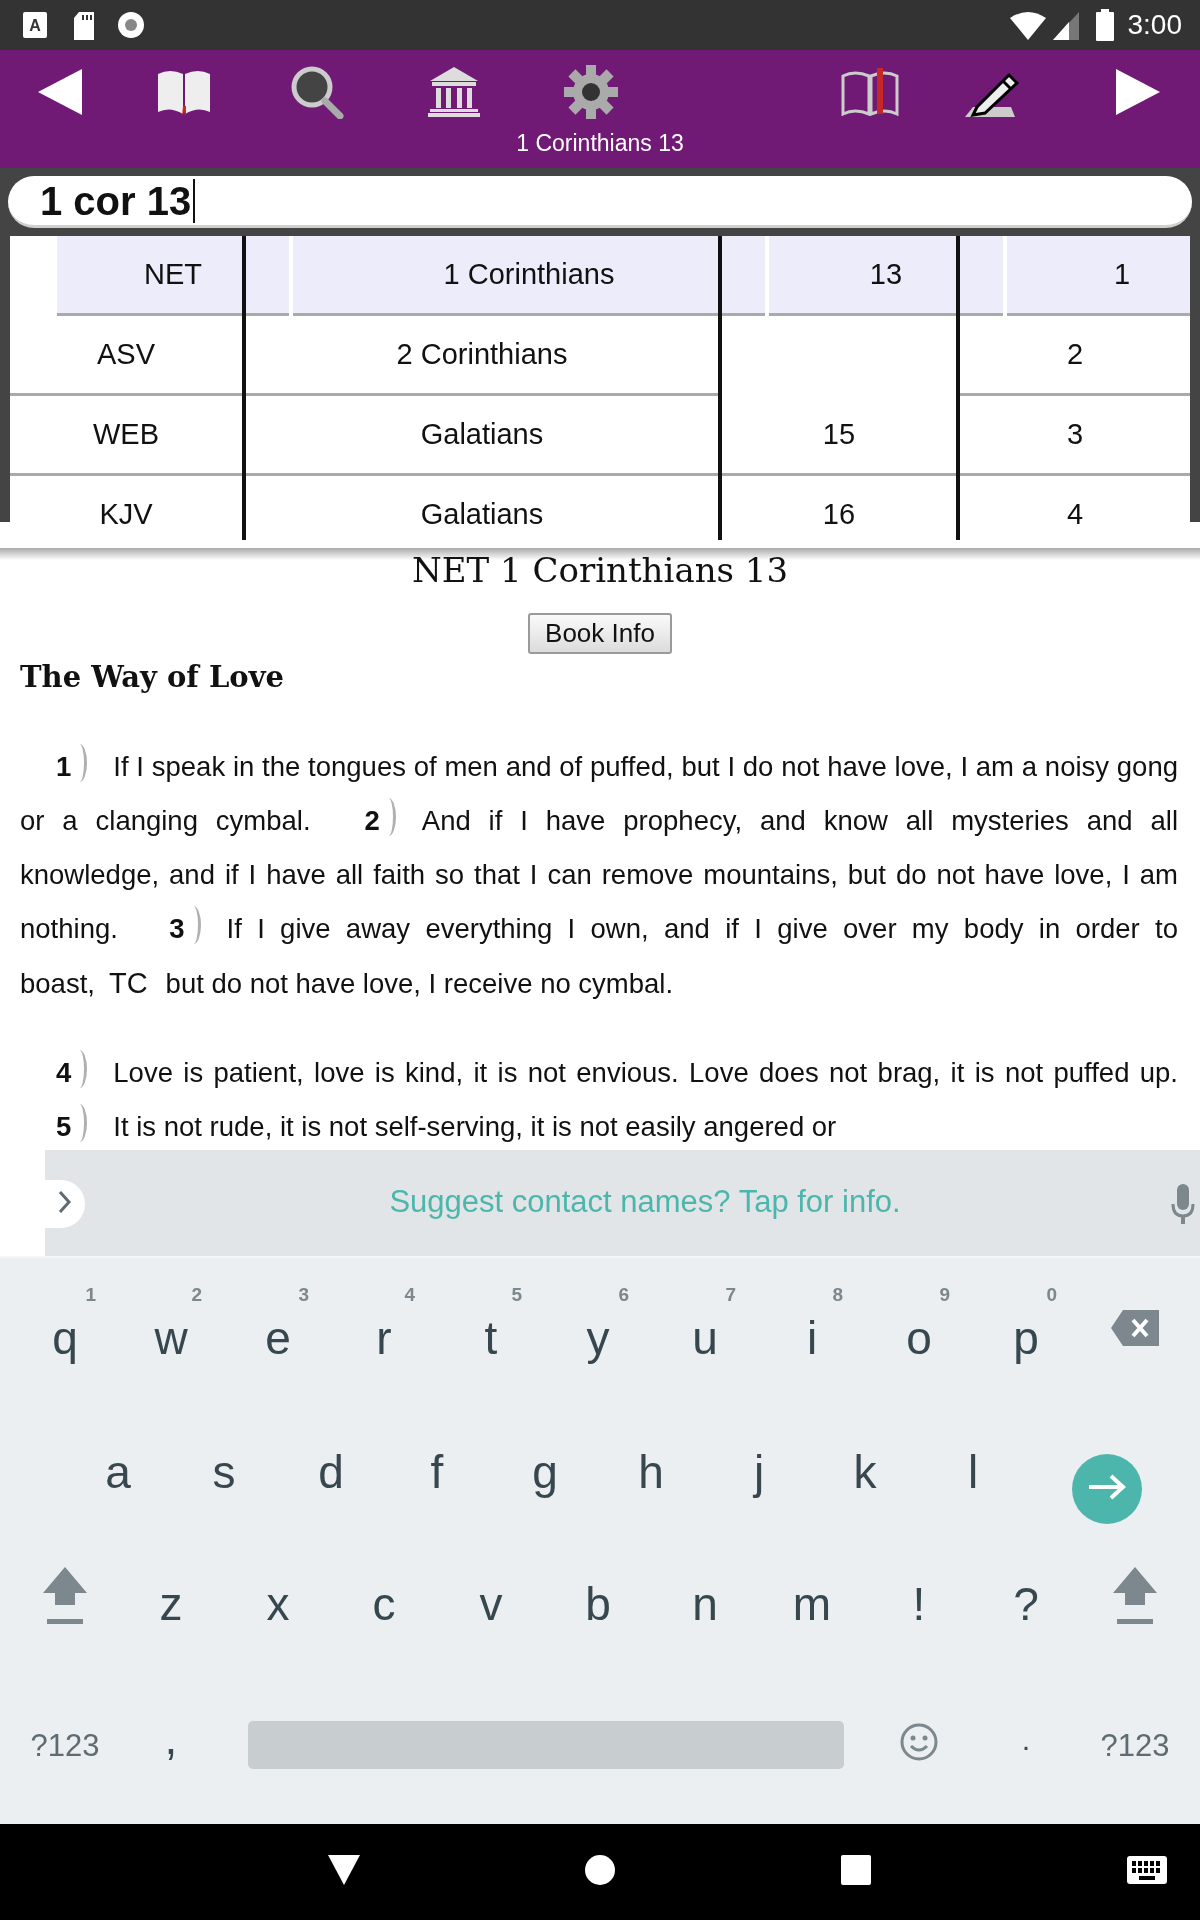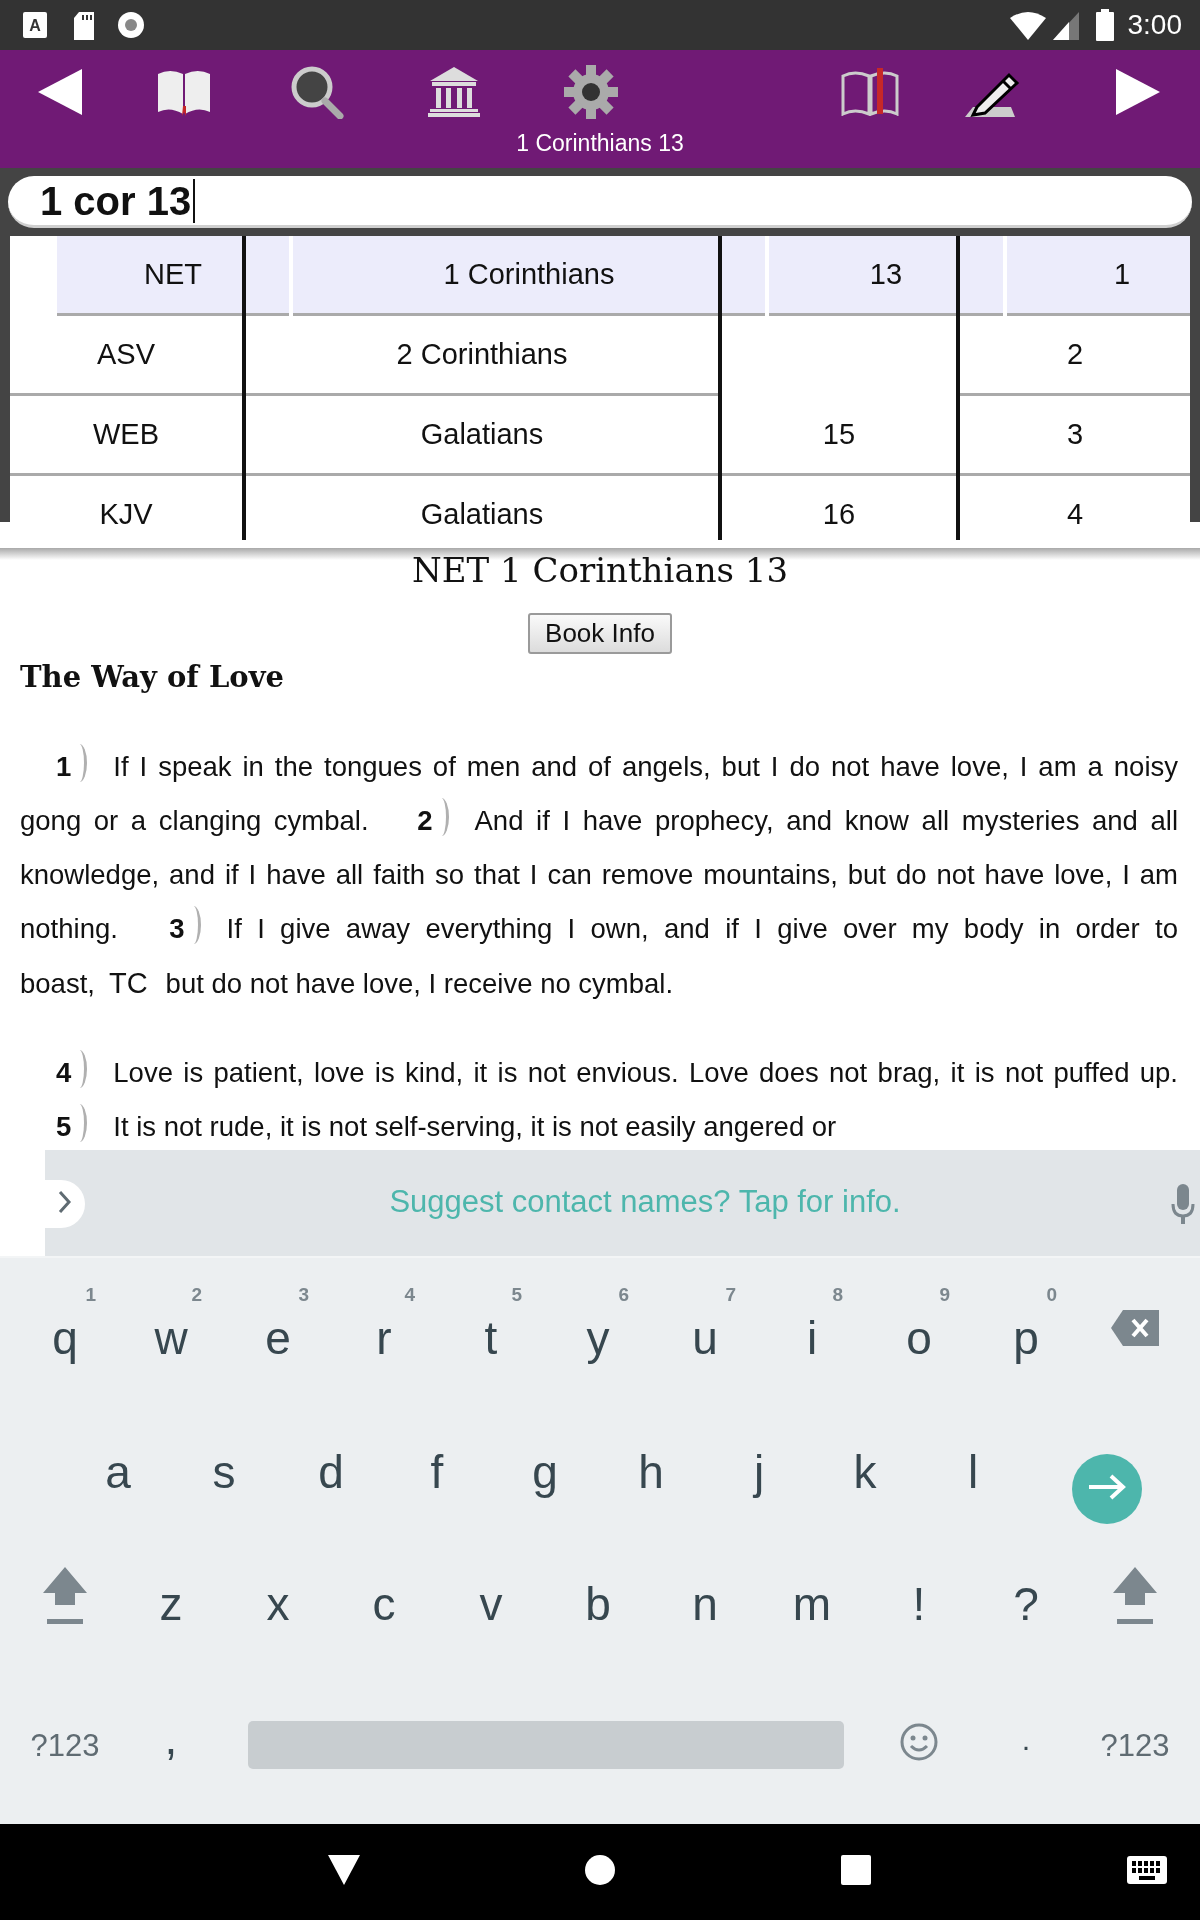--- a/index.html
+++ b/index.html
@@ -252,21 +252,21 @@
   </div>
 </div>
 
 <div class="content">
   <div class="shadow" style="top:0;"></div>
   <div class="chapter-title">NET 1 Corinthians 13</div>
   <div class="book-info-btn">Book Info</div>
   <div class="section-heading">The Way of Love</div>
 
   <div class="para" style="top:192px;">
-    <span class="vnum first">1</span><span>If I speak in the tongues of men and of angels, but I do not have love, I am a noisy gong or a clanging cymbal.</span>
+    <span class="vnum first">1</span><span>If I speak in the tongues of men and of puffed, but I do not have love, I am a noisy gong or a clanging cymbal.</span>
     <span class="vnum">2</span><span>And if I have prophecy, and know all mysteries and all knowledge, and if I have all faith so that I can remove mountains, but do not have love, I am nothing.</span>
     <span class="vnum">3</span><span>If I give away everything I own, and if I give over my body in order to boast,</span><span class="tc">TC</span><span>but do not have love, I receive no cymbal.</span>
   </div>
 
   <div class="para" style="top:498px;">
     <span class="vnum first">4</span><span>Love is patient, love is kind, it is not envious. Love does not brag, it is not puffed up.</span>
     <span class="vnum">5</span><span>It is not rude, it is not self-serving, it is not easily angered or</span>
   </div>
 </div>
 

